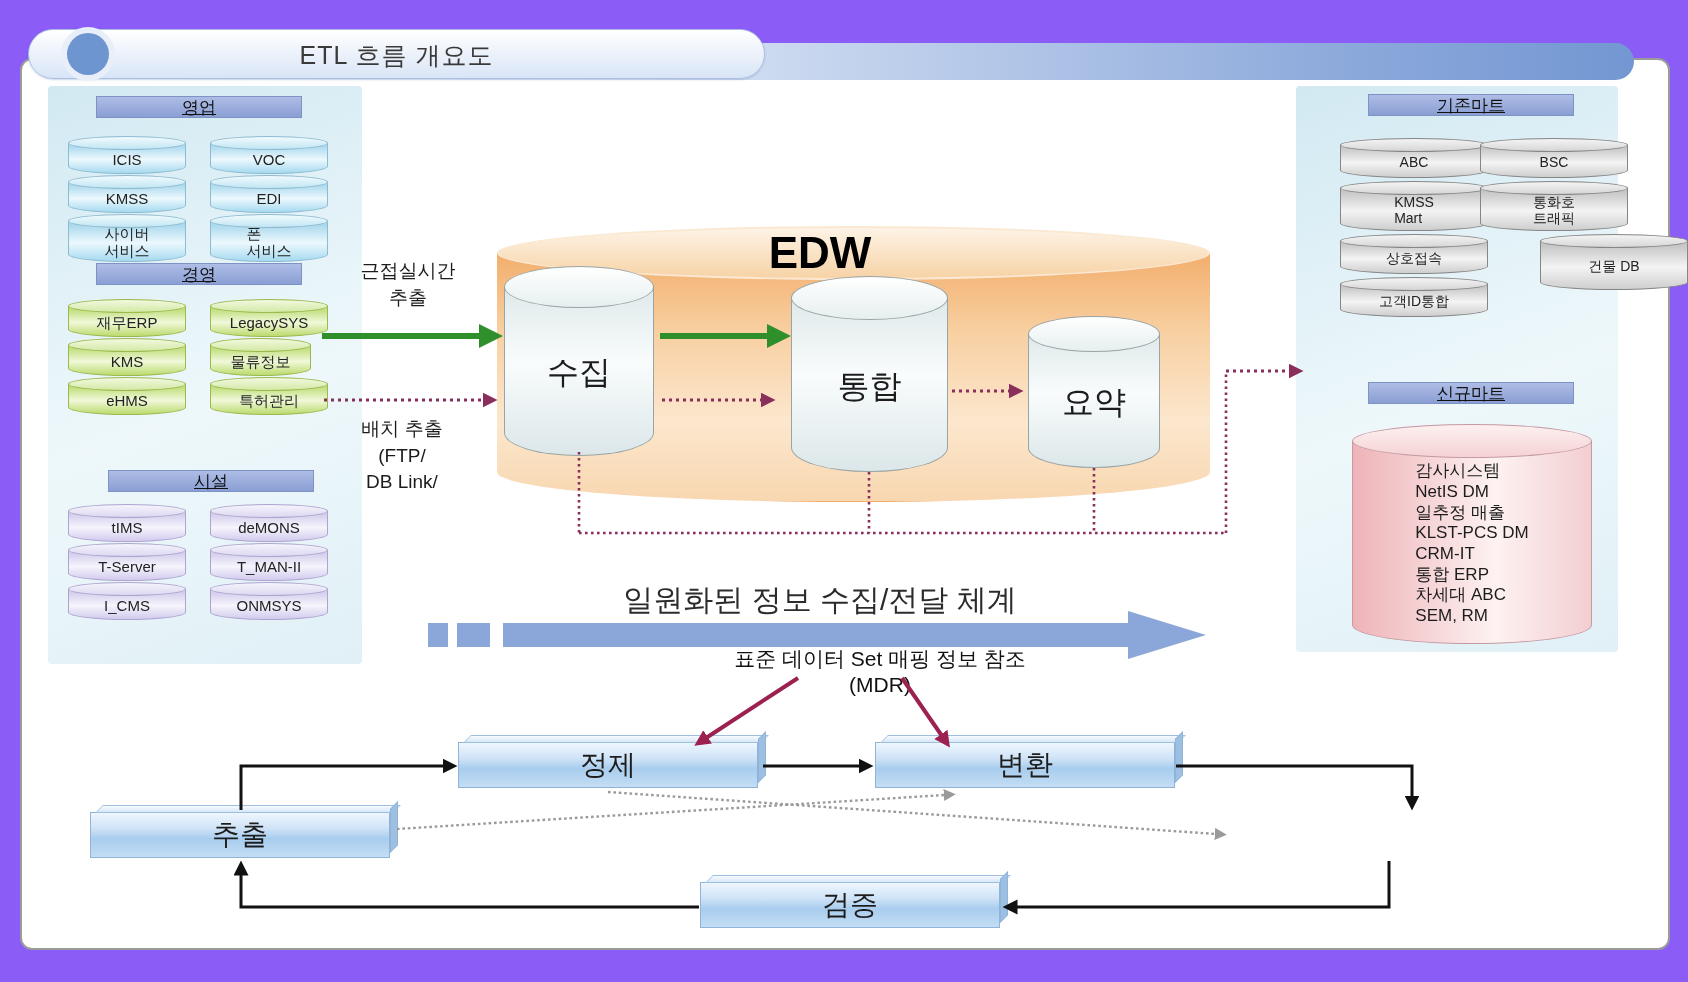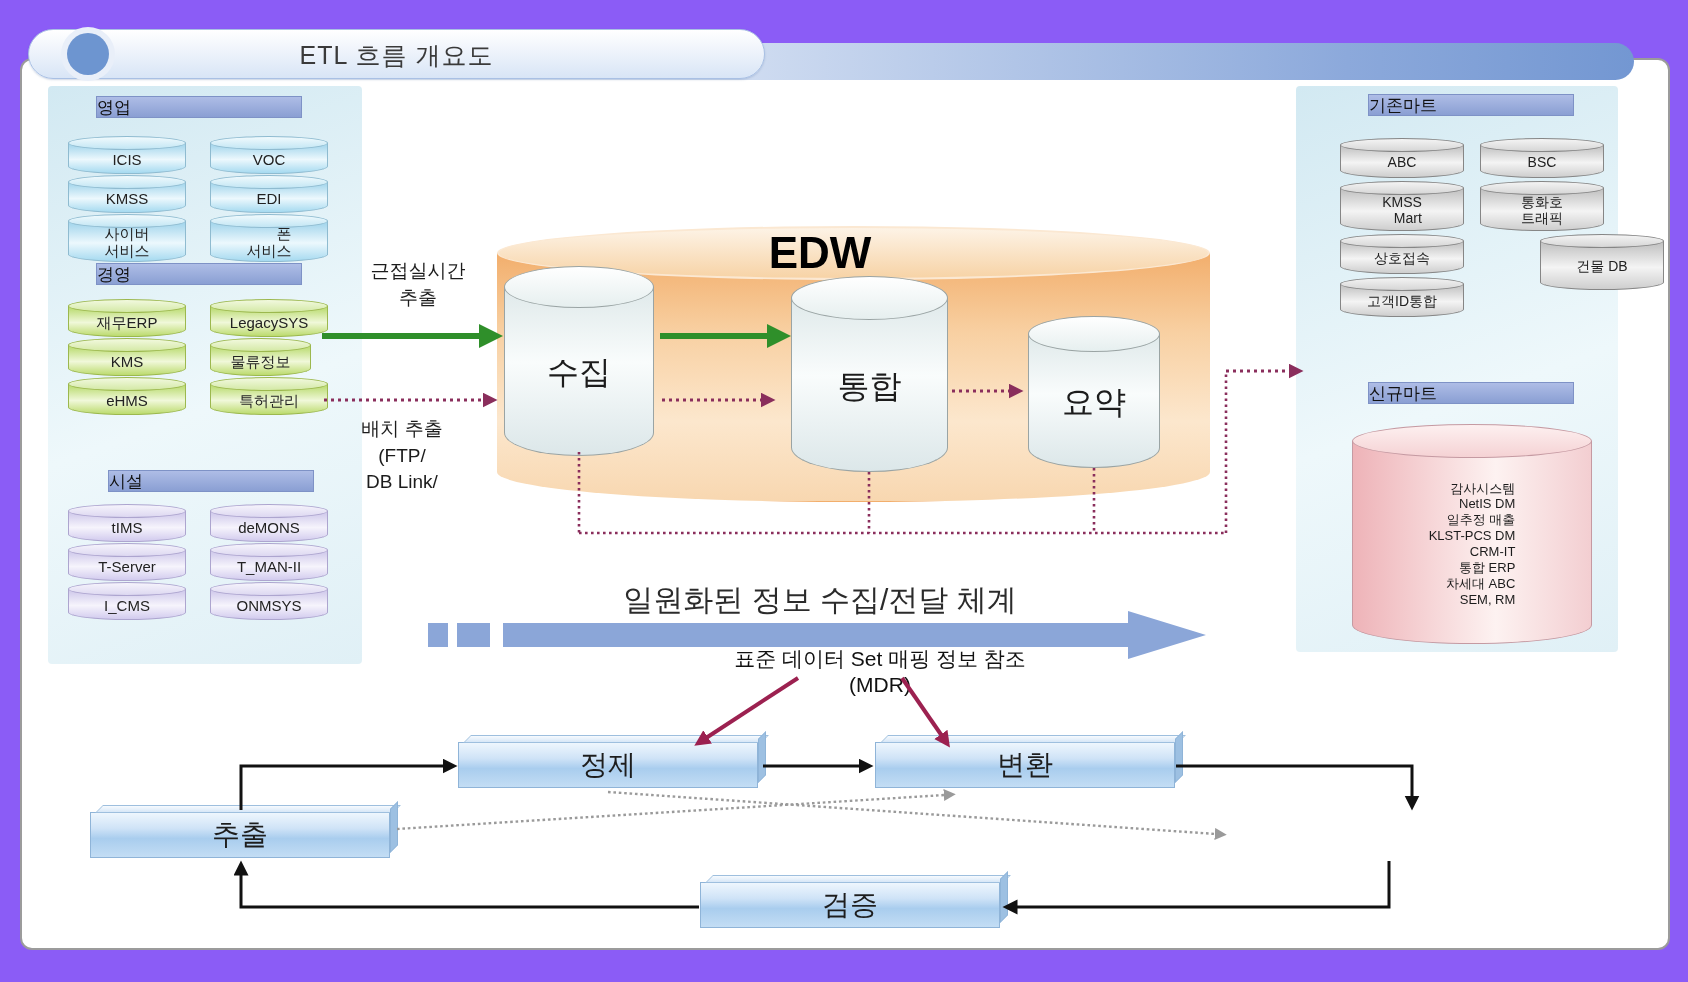--- a/index.html
+++ b/index.html
@@ -13,42 +13,42 @@
     background:linear-gradient(to right,#fdfdfe 0%,#dfe8f6 35%,#8ca9db 82%,#7397d2 100%);z-index:48;}
   .title-pill{position:absolute;left:28px;top:29px;width:735px;height:48px;border-radius:26px;border:1px solid #a9c0e4;
     background:linear-gradient(to bottom,#ffffff 0%,#eef3fb 45%,#d8e5f6 100%);box-shadow:0 1px 2px rgba(80,110,160,.25);z-index:49;}
   .title-circle{position:absolute;left:38px;top:3px;width:42px;height:42px;border-radius:50%;background:#6d95d0;box-shadow:0 0 0 6px #e9eff9;}
   .title-text{position:absolute;left:0;top:9px;width:100%;text-align:center;font-size:25px;color:#3a3a3a;letter-spacing:1px;}
 
   
   .panel{position:absolute;border-radius:4px;z-index:4;}
   .left-panel{left:48px;top:86px;width:314px;height:578px;background:linear-gradient(160deg,#d2e9f2 0%,#eef8fb 55%,#e0f0f6 100%);}
   .right-panel{left:1296px;top:86px;width:322px;height:566px;background:linear-gradient(160deg,#d2e9f2 0%,#eef8fb 55%,#e0f0f6 100%);}
-  .group-header{position:absolute;width:206px;height:22px;line-height:22px;font-size:17px;color:#111;
-    background:linear-gradient(to bottom,#aebde6,#8a9fd3);border:1px solid #7e92c6;box-sizing:border-box;z-index:6;}
+  .group-header{position:absolute;width:206px;height:22px;line-height:22px;text-align:center;font-size:17px;color:#111;
+    background:linear-gradient(to bottom,#aebde6,#8a9fd3);border:1px solid #7e92c6;box-sizing:border-box;z-index:6;text-decoration:underline;}
 
   
   .cyl{position:absolute;z-index:6;}
   .cyl .cap{position:absolute;left:0;right:0;top:0;height:var(--cap,14px);border-radius:50%;background:var(--capbg);
     border:1px solid var(--cb);z-index:2;box-sizing:border-box;}
   .cyl .body{position:absolute;left:0;right:0;top:calc(var(--cap,14px)/2);bottom:0;background:var(--bodybg);
     border:1px solid var(--cb);border-top:none;border-radius:0 0 50% 50% / 0 0 calc(var(--cap,14px)/1.8) calc(var(--cap,14px)/1.8);
-    display:flex;align-items:center;justify-content:center;text-align:right;white-space:pre-line;line-height:1.12;
+    display:flex;align-items:center;justify-content:center;text-align:left;white-space:pre-line;line-height:1.12;
     box-sizing:border-box;font-size:15px;color:#222;padding-top:4px;}
   .cyl.blue{--cb:#8fbbd0;--capbg:linear-gradient(#f1fafd,#c2e6f4);--bodybg:linear-gradient(to bottom,#9cd2ea,#ecf8fd 55%,#a6daf0);}
   .cyl.green{--cb:#9cb84e;--capbg:linear-gradient(#f2f9df,#d4e9a6);--bodybg:linear-gradient(to bottom,#b4d865,#f0f8d9 55%,#bcdb6e);}
   .cyl.purple{--cb:#ada5cf;--capbg:linear-gradient(#f6f4fc,#ddd8f1);--bodybg:linear-gradient(to bottom,#cbc4e9,#f6f4fc 55%,#d2cbee);}
-  .cyl.gray{--cb:#868686;--capbg:linear-gradient(#f4f4f4,#d6d6d6);--bodybg:linear-gradient(to bottom,#bdbdbd,#f4f4f4 55%,#cecece);font-size:14px;}
+  .cyl.gray{--cb:#868686;--capbg:linear-gradient(#f4f4f4,#d6d6d6);--bodybg:linear-gradient(to bottom,#bdbdbd,#f4f4f4 55%,#cecece);font-size:14px;padding-left:24px;}
   .cyl.gray .body{font-size:14px;}
   .cyl.white{--cb:#9aa4a4;--capbg:linear-gradient(#ffffff,#e6efef);--bodybg:linear-gradient(to bottom,#dfe9ea,#f9fcfc 45%,#dce7e9);}
   .cyl.white .body{font-size:32px;color:#1c1c1c;}
   .cyl.orange{--cb:transparent;--capbg:linear-gradient(#fdf3e6,#f7d3a6);--bodybg:linear-gradient(to bottom,#f2ae6c 0%,#f8d0a2 32%,#fce7cd 68%,#f8d7b0 100%);z-index:5;}
   .cyl.orange .cap{border:2px solid #fbe8d2;}
   .cyl.pink{--cb:#c59aa2;--capbg:linear-gradient(#fdf0f0,#f5d2d4);--bodybg:linear-gradient(to right,#eeb3b8,#fdf2f1 60%,#f3ced1);}
-  .cyl.pink .body{font-size:13px;line-height:1.22;color:#1c1c1c;}
+  .cyl.pink .body{font-size:17px;line-height:1.22;color:#1c1c1c;}
 
   .edw-title{position:absolute;left:715px;top:228px;width:210px;text-align:center;font-size:44px;font-weight:bold;color:#000;z-index:7;}
 
   .flow-label{position:absolute;font-size:19px;color:#1c1c1c;text-align:center;white-space:pre-line;line-height:1.4;z-index:7;}
   .banner-label{position:absolute;left:460px;top:580px;width:720px;text-align:center;font-size:30px;color:#2b2b2b;z-index:7;}
   .mdr-note{position:absolute;left:640px;top:646px;width:480px;text-align:center;font-size:21px;color:#111;white-space:pre-line;line-height:1.25;z-index:7;}
 
   
   .box3d{position:absolute;width:300px;height:46px;z-index:6;
     background:linear-gradient(to bottom,#eef6fd 0%,#cfe3f7 35%,#a9cdee 58%,#c3ddf4 100%);
@@ -169,21 +169,21 @@
     </div>
   <div class="cyl white" style="left:791px;top:276px;width:157px;height:196px;--cap:44px">
     <div class="cap"></div>
       <div class="body">통합</div>
     </div>
   <div class="cyl white" style="left:1028px;top:316px;width:132px;height:152px;--cap:36px">
     <div class="cap"></div>
       <div class="body">요약</div>
     </div>
 
-  <div class="flow-label" style="left:338px;top:258px;width:160px">근접실시간
+  <div class="flow-label" style="left:328px;top:258px;width:160px">근접실시간
 추출</div>
   <div class="flow-label" style="left:322px;top:416px;width:160px">배치 추출
 (FTP/
 DB Link/</div>
 
   <div class="panel right-panel"></div>
 
   <div class="group-header" style="left:1368px;top:94px">기존마트</div>
   <div class="cyl gray" style="left:1340px;top:138px;width:124px;height:40px">
     <div class="cap"></div>

